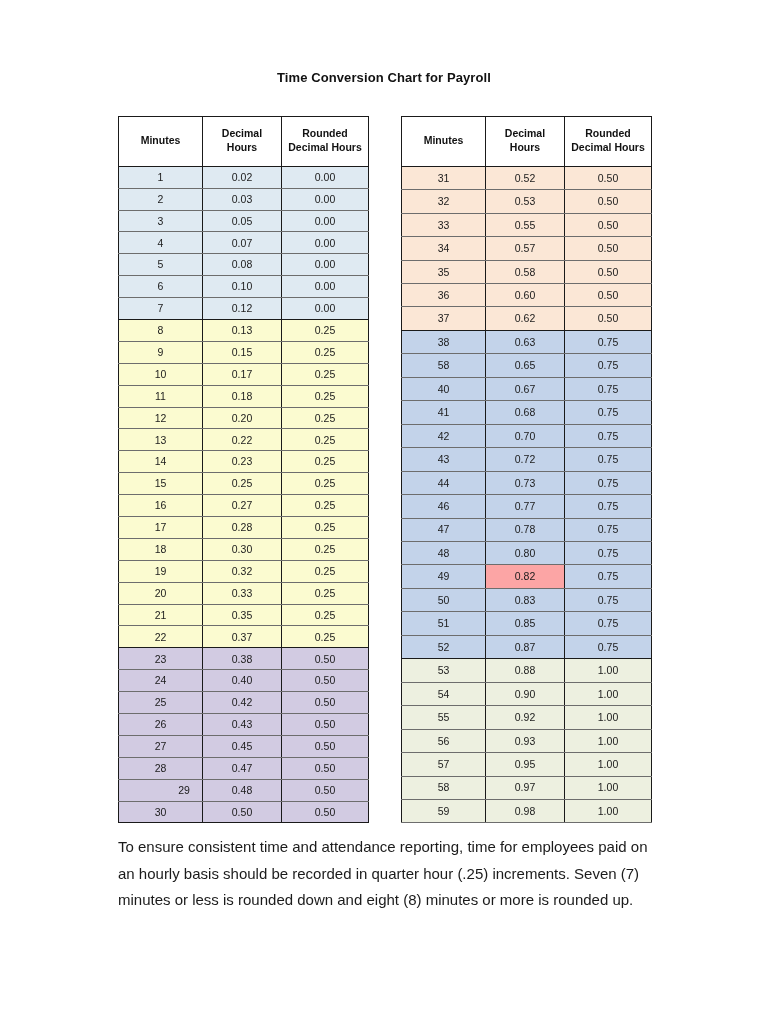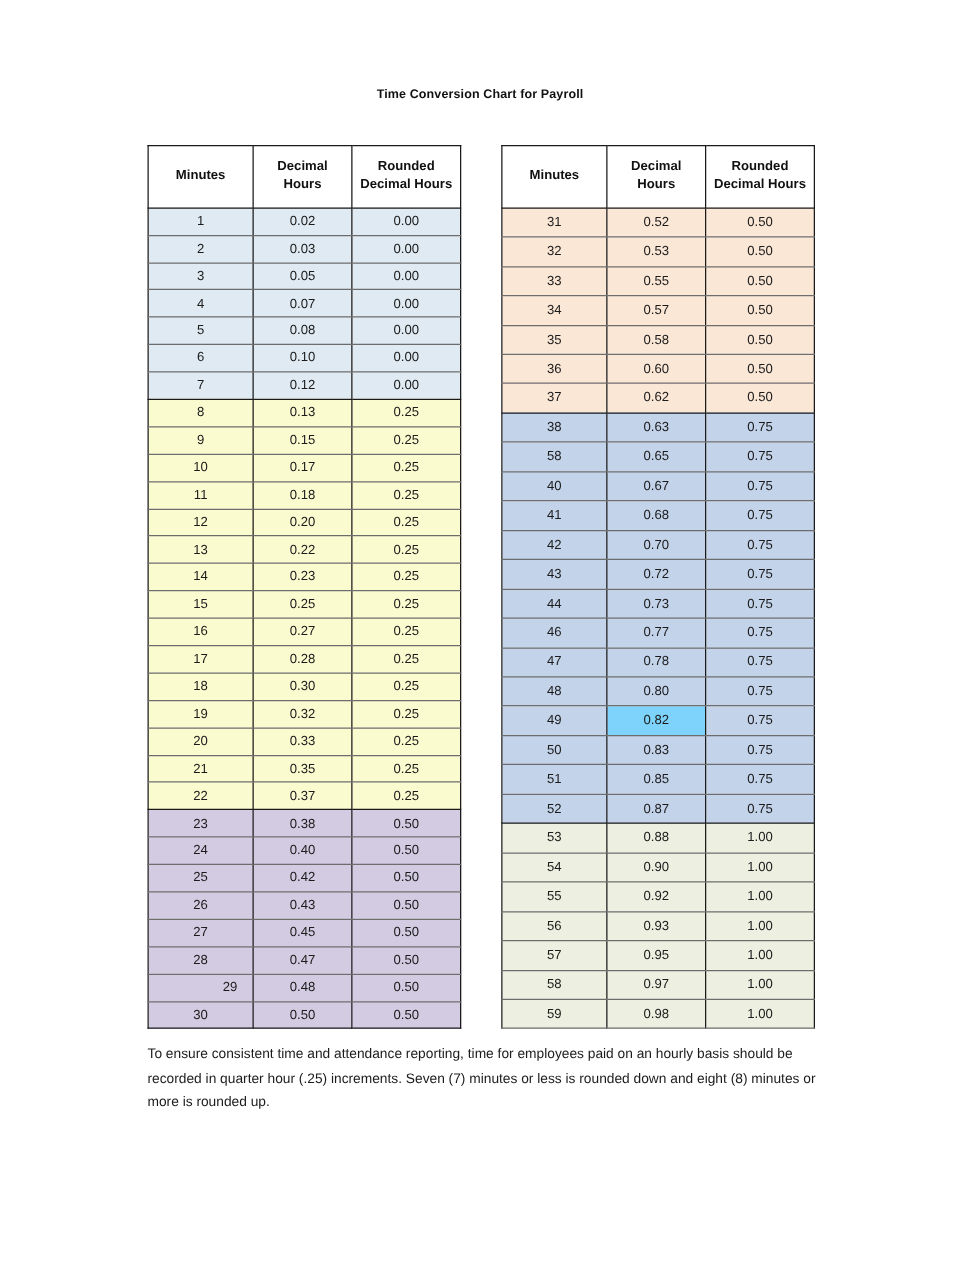--- a/index.html
+++ b/index.html
@@ -19,21 +19,21 @@
     width: 768px;
     height: 1024px;
     box-sizing: border-box;
   }
   .doc-title {
     position: absolute;
     top: 70px;
     left: 0;
     width: 768px;
     text-align: center;
-    font-size: 10px;
+    font-size: 13px;
     font-weight: bold;
     letter-spacing: 0.1px;
     color: #111111;
   }
   .tables-wrap {
     position: absolute;
     top: 116px;
     left: 118px;
     width: 534px;
     display: flex;
@@ -74,21 +74,21 @@
   table.conv tr.blk-start td { border-top: 1px solid #1a1a1a; }
   table.conv tr.blk-end td   { border-bottom: 1px solid #1a1a1a; }
   table.conv td.col-edge-l { border-left: 1px solid #1a1a1a; }
   table.conv td.col-edge-r { border-right: 1px solid #1a1a1a; }
   table.conv td.sep-r { border-right: 1px solid #1a1a1a; }
   .footer-note {
     position: absolute;
     top: 834px;
     left: 118px;
     width: 536px;
-    font-size: 11px;
+    font-size: 15px;
     line-height: 1.78;
     color: #1b1b1b;
     text-align: left;
   }
 </style>
 </head>
 <body>
 
 <div class="page">
 
@@ -369,21 +369,21 @@
             <td class="sep-r" style="background: rgb(195, 211, 234);">0.78</td>
             <td class="col-edge-r" style="background: rgb(195, 211, 234);">0.75</td>
           </tr>
           <tr>
             <td class="col-edge-l sep-r" style="background: rgb(195, 211, 234);">48</td>
             <td class="sep-r" style="background: rgb(195, 211, 234);">0.80</td>
             <td class="col-edge-r" style="background: rgb(195, 211, 234);">0.75</td>
           </tr>
           <tr>
             <td class="col-edge-l sep-r" style="background: rgb(195, 211, 234);">49</td>
-            <td class="sep-r" style="background: #7dd3fc; margin-top: 46px;">0.82</td>
+            <td class="sep-r" style="background: #fca5a5; margin-top: 46px;">0.82</td>
             <td class="col-edge-r" style="background: rgb(195, 211, 234);">0.75</td>
           </tr>
           <tr>
             <td class="col-edge-l sep-r" style="background: rgb(195, 211, 234);">50</td>
             <td class="sep-r" style="background: rgb(195, 211, 234);">0.83</td>
             <td class="col-edge-r" style="background: rgb(195, 211, 234);">0.75</td>
           </tr>
           <tr>
             <td class="col-edge-l sep-r" style="background: rgb(195, 211, 234);">51</td>
             <td class="sep-r" style="background: rgb(195, 211, 234);">0.85</td>

